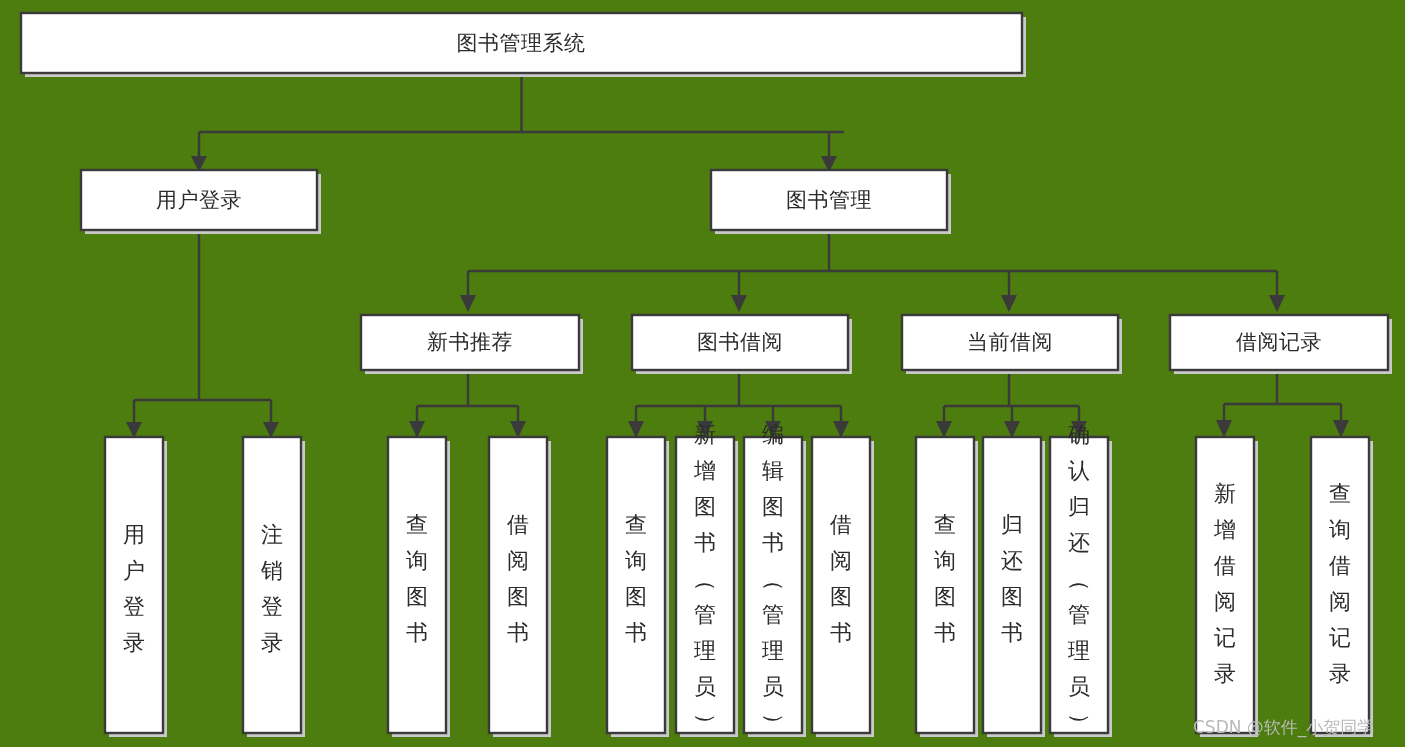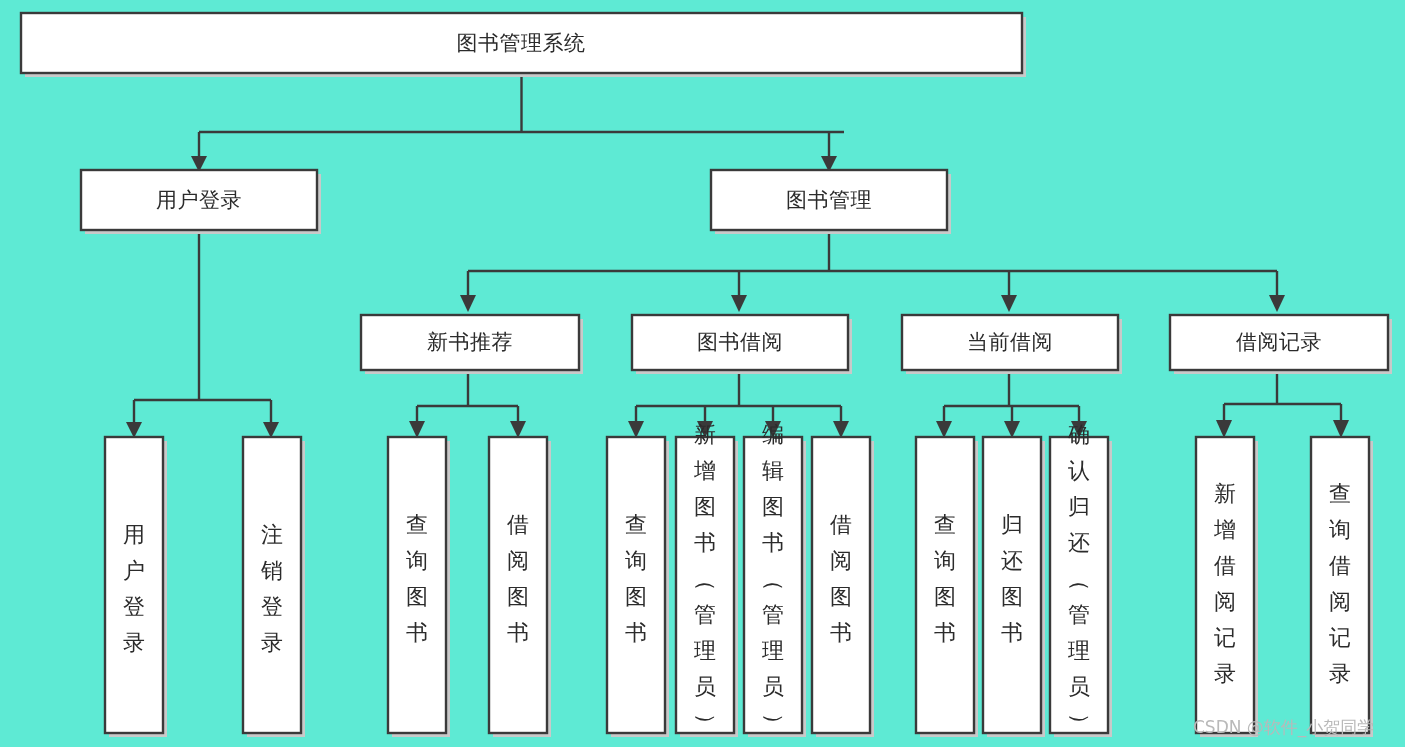--- a/index.html
+++ b/index.html
@@ -11,21 +11,21 @@
   body {
     width: 1405px;
     height: 747px;
     overflow: hidden;
     font-family: "DejaVu Sans", "Liberation Sans", sans-serif;
   }
   #diagram-root {
     position: relative;
     width: 1405px;
     height: 747px;
-    background: #5eead4;
+    background: #4d7c0f;
   }
   svg.diagram-svg {
     position: absolute;
     top: 0;
     left: 0;
     width: 1405px;
     height: 747px;
     display: block;
   }
   .node-box {

